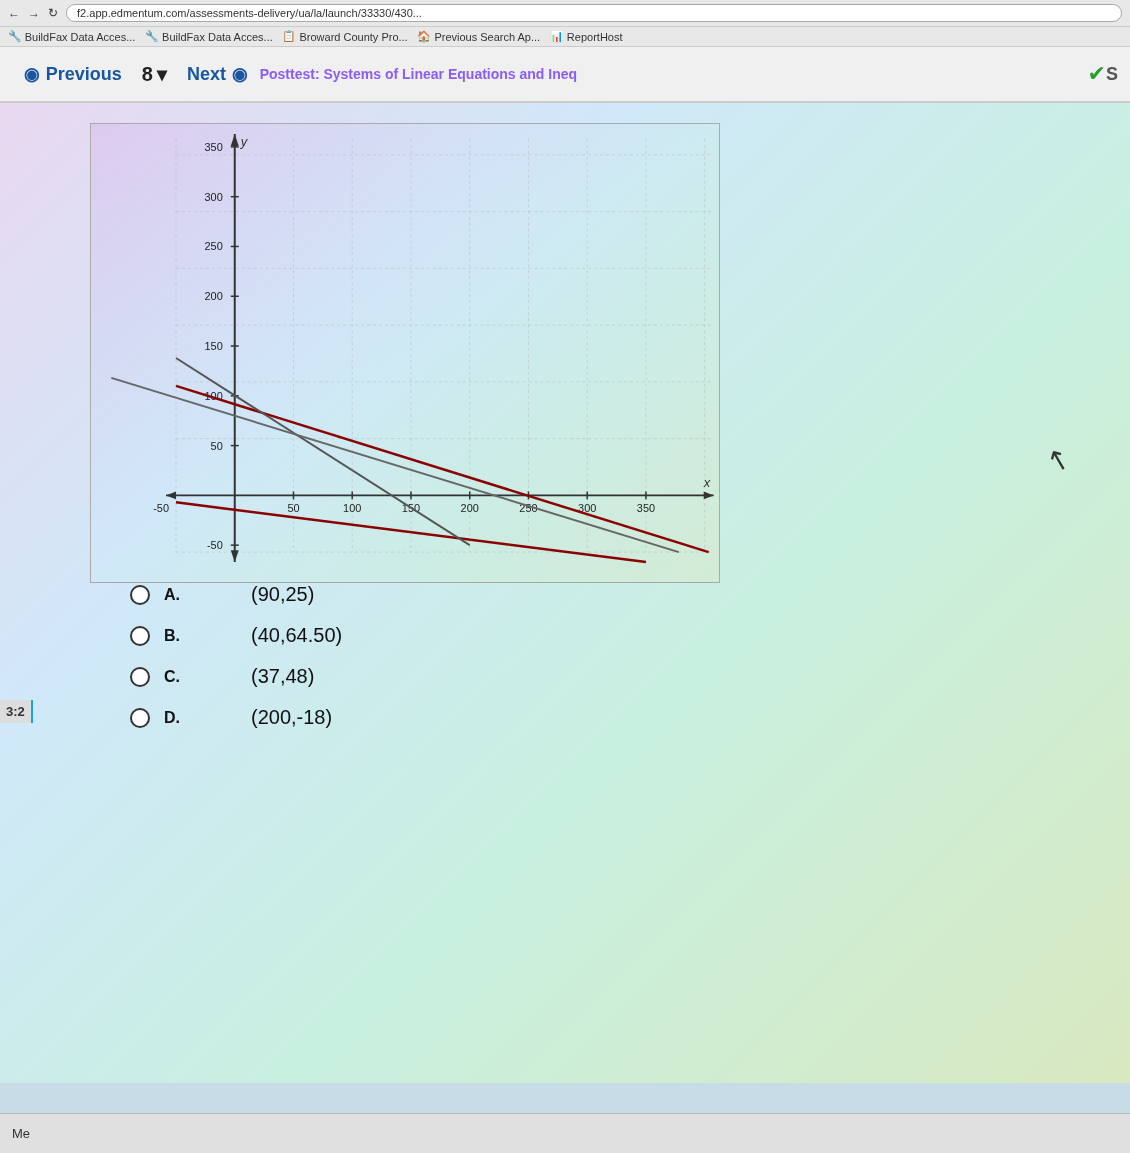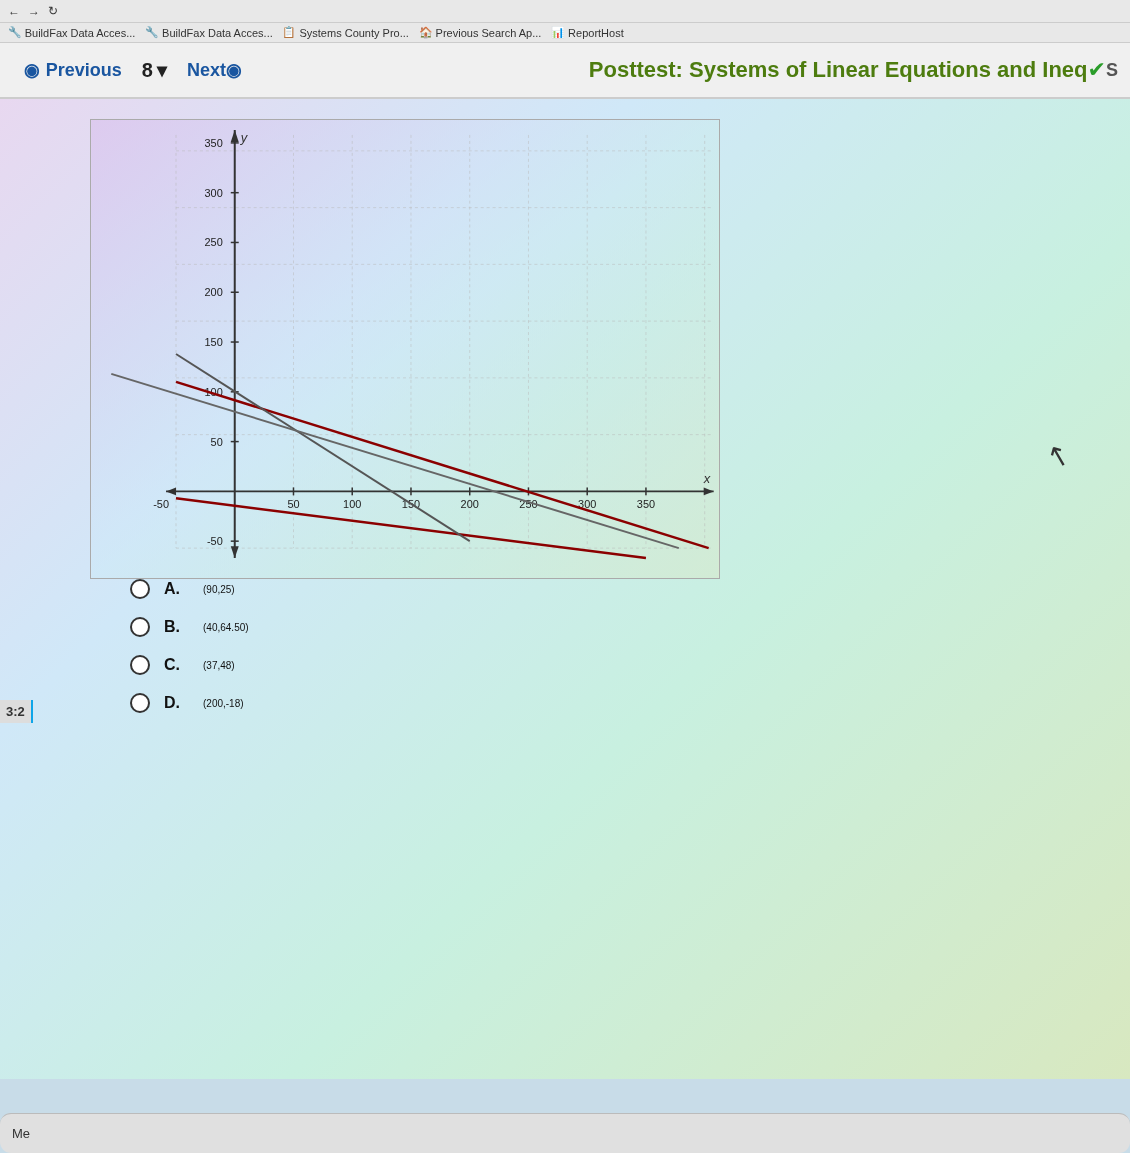--- a/index.html
+++ b/index.html
@@ -74,33 +74,34 @@
       align-items: center;
       gap: 4px;
       font-size: 20px;
       font-weight: bold;
       color: #222;
       padding: 8px 8px;
     }
     .nav-next {
       display: flex;
       align-items: center;
+      gap: 6px;
       color: #1a56a0;
       font-size: 18px;
       font-weight: bold;
       cursor: pointer;
       padding: 8px 12px;
       text-align: right;
     }
     .nav-title {
       flex: 1;
-      text-align: right;
-      font-size: 22px;
-      font-weight: bold;
-      color: #4d7c0f;
+      text-align: left;
+      font-size: 14px;
+      font-weight: bold;
+      color: #8b5cf6;
     }
     .nav-check {
       color: #2a9d2a;
       font-size: 22px;
     }
     .nav-s {
       font-size: 18px;
       font-weight: bold;
       color: #555;
     }
@@ -160,22 +161,23 @@
       background: white;
       flex-shrink: 0;
     }
     .choice-label {
       font-size: 16px;
       font-weight: bold;
       color: #111;
       min-width: 25px;
     }
     .choice-value {
-      font-size: 10px;
+      font-size: 20px;
       color: #111;
+      margin-left: 48px;
     }
 
     
     .page-number {
       position: fixed;
       left: 0;
       top: 700px;
       background: #ddd;
       padding: 4px 6px;
       font-size: 13px;
@@ -189,21 +191,20 @@
       position: fixed;
       bottom: 0;
       left: 0;
       right: 0;
       background: #e0e0e0;
       height: 40px;
       display: flex;
       align-items: center;
       padding: 0 12px;
       border-top: 1px solid #bbb;
-      border-radius: 11px;
     }
     .bottom-label {
       font-size: 13px;
       color: #333;
     }
 
     
     .cursor-arrow {
       position: absolute;
       right: 60px;
@@ -213,34 +214,35 @@
       transform: rotate(15deg);
     }
   </style>
 </head>
 <body>
 
 <div class="browser-bar">
   <span>←</span>
   <span>→</span>
   <span>↻</span>
+  <div class="url">f2.app.edmentum.com/assessments-delivery/ua/la/launch/33330/430...</div>
 </div>
 
 <div class="bookmarks-bar">
   <div class="bookmark-item">
     <span>🔧</span>
     <span>BuildFax Data Acces...</span>
   </div>
   <div class="bookmark-item">
     <span>🔧</span>
     <span>BuildFax Data Acces...</span>
   </div>
   <div class="bookmark-item">
     <span>📋</span>
-    <span>Systems County Pro...</span>
+    <span>Broward County Pro...</span>
   </div>
   <div class="bookmark-item">
     <span>🏠</span>
     <span>Previous Search Ap...</span>
   </div>
   <div class="bookmark-item">
     <span>📊</span>
     <span>ReportHost</span>
   </div>
 </div>

